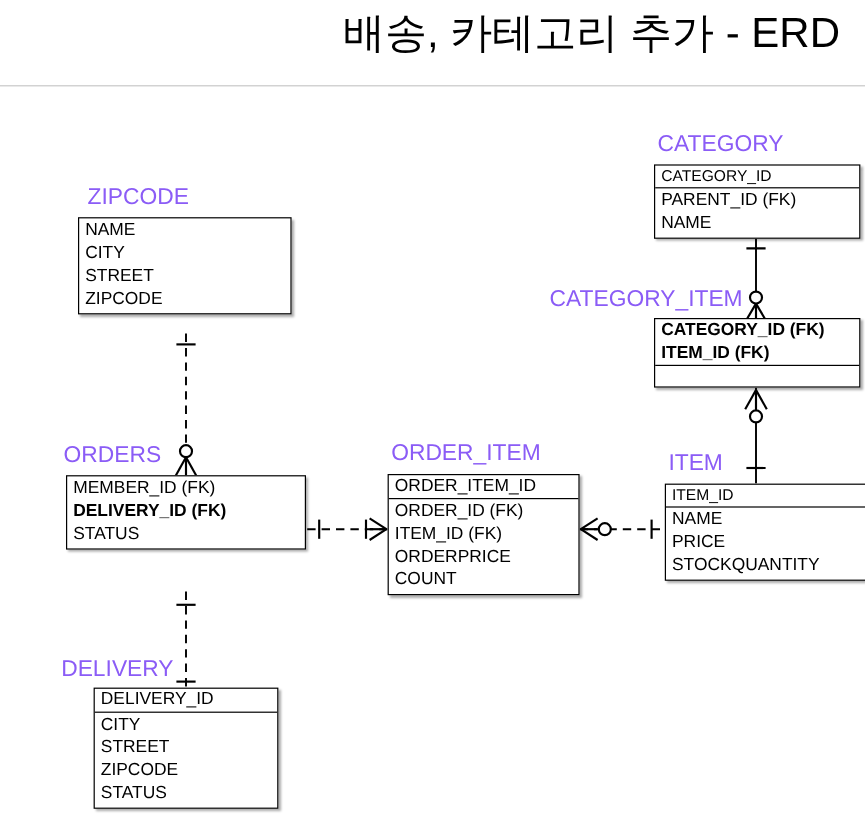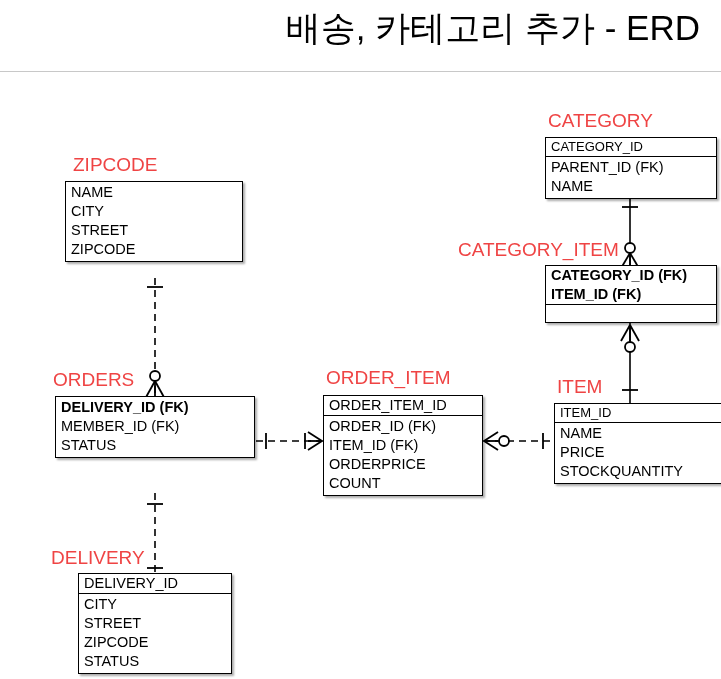--- a/index.html
+++ b/index.html
@@ -61,21 +61,21 @@
     background: #ffffff;
     border: 1.5px solid #000000;
     box-shadow: 2px 2px 2px rgba(0,0,0,0.33);
     z-index: 5;
   }
   .entity-title {
     position: absolute;
     font-size: 19px;
     line-height: 22px;
     white-space: nowrap;
-    color: #ef4444;
+    color: #8b5cf6;
     background: transparent;
     z-index: 6;
   }
   .pk-section {
     border-bottom: 1.5px solid #000000;
   }
   .attr {
     font-size: 14.5px;
     line-height: 19px;
     padding: 0px 0px 0px 5px;
@@ -173,22 +173,22 @@
       <div class="attr">NAME</div>
       <div class="attr">CITY</div>
       <div class="attr">STREET</div>
       <div class="attr">ZIPCODE</div>
     </div>
   </div>
 
   <div class="entity-title" style="left:53px; top:296px;">ORDERS</div>
   <div class="entity" style="left:55px; top:323px; width:200px;">
     <div class="body-section">
+      <div class="attr">MEMBER_ID (FK)</div>
       <div class="attr bold">DELIVERY_ID (FK)</div>
-      <div class="attr">MEMBER_ID (FK)</div>
       <div class="attr">STATUS</div>
     </div>
   </div>
 
   <div class="entity-title" style="left:51px; top:474px;">DELIVERY</div>
   <div class="entity" style="left:78px; top:500px; width:154px;">
     <div class="pk-section">
       <div class="attr">DELIVERY_ID</div>
     </div>
     <div class="body-section">

